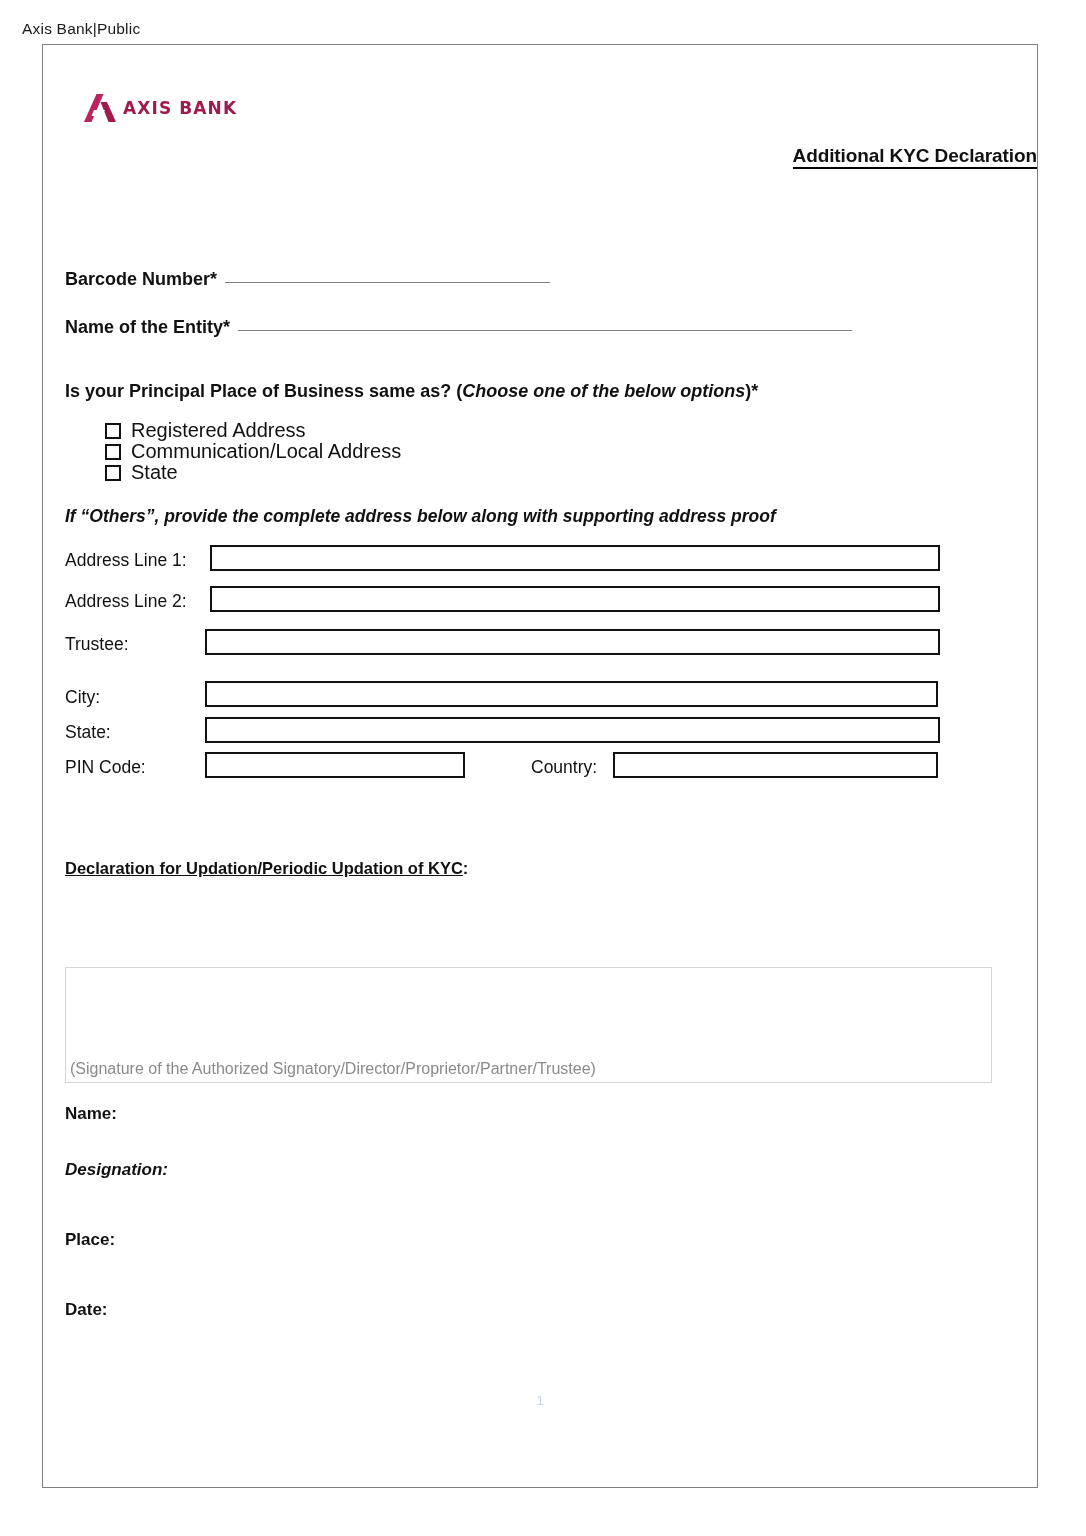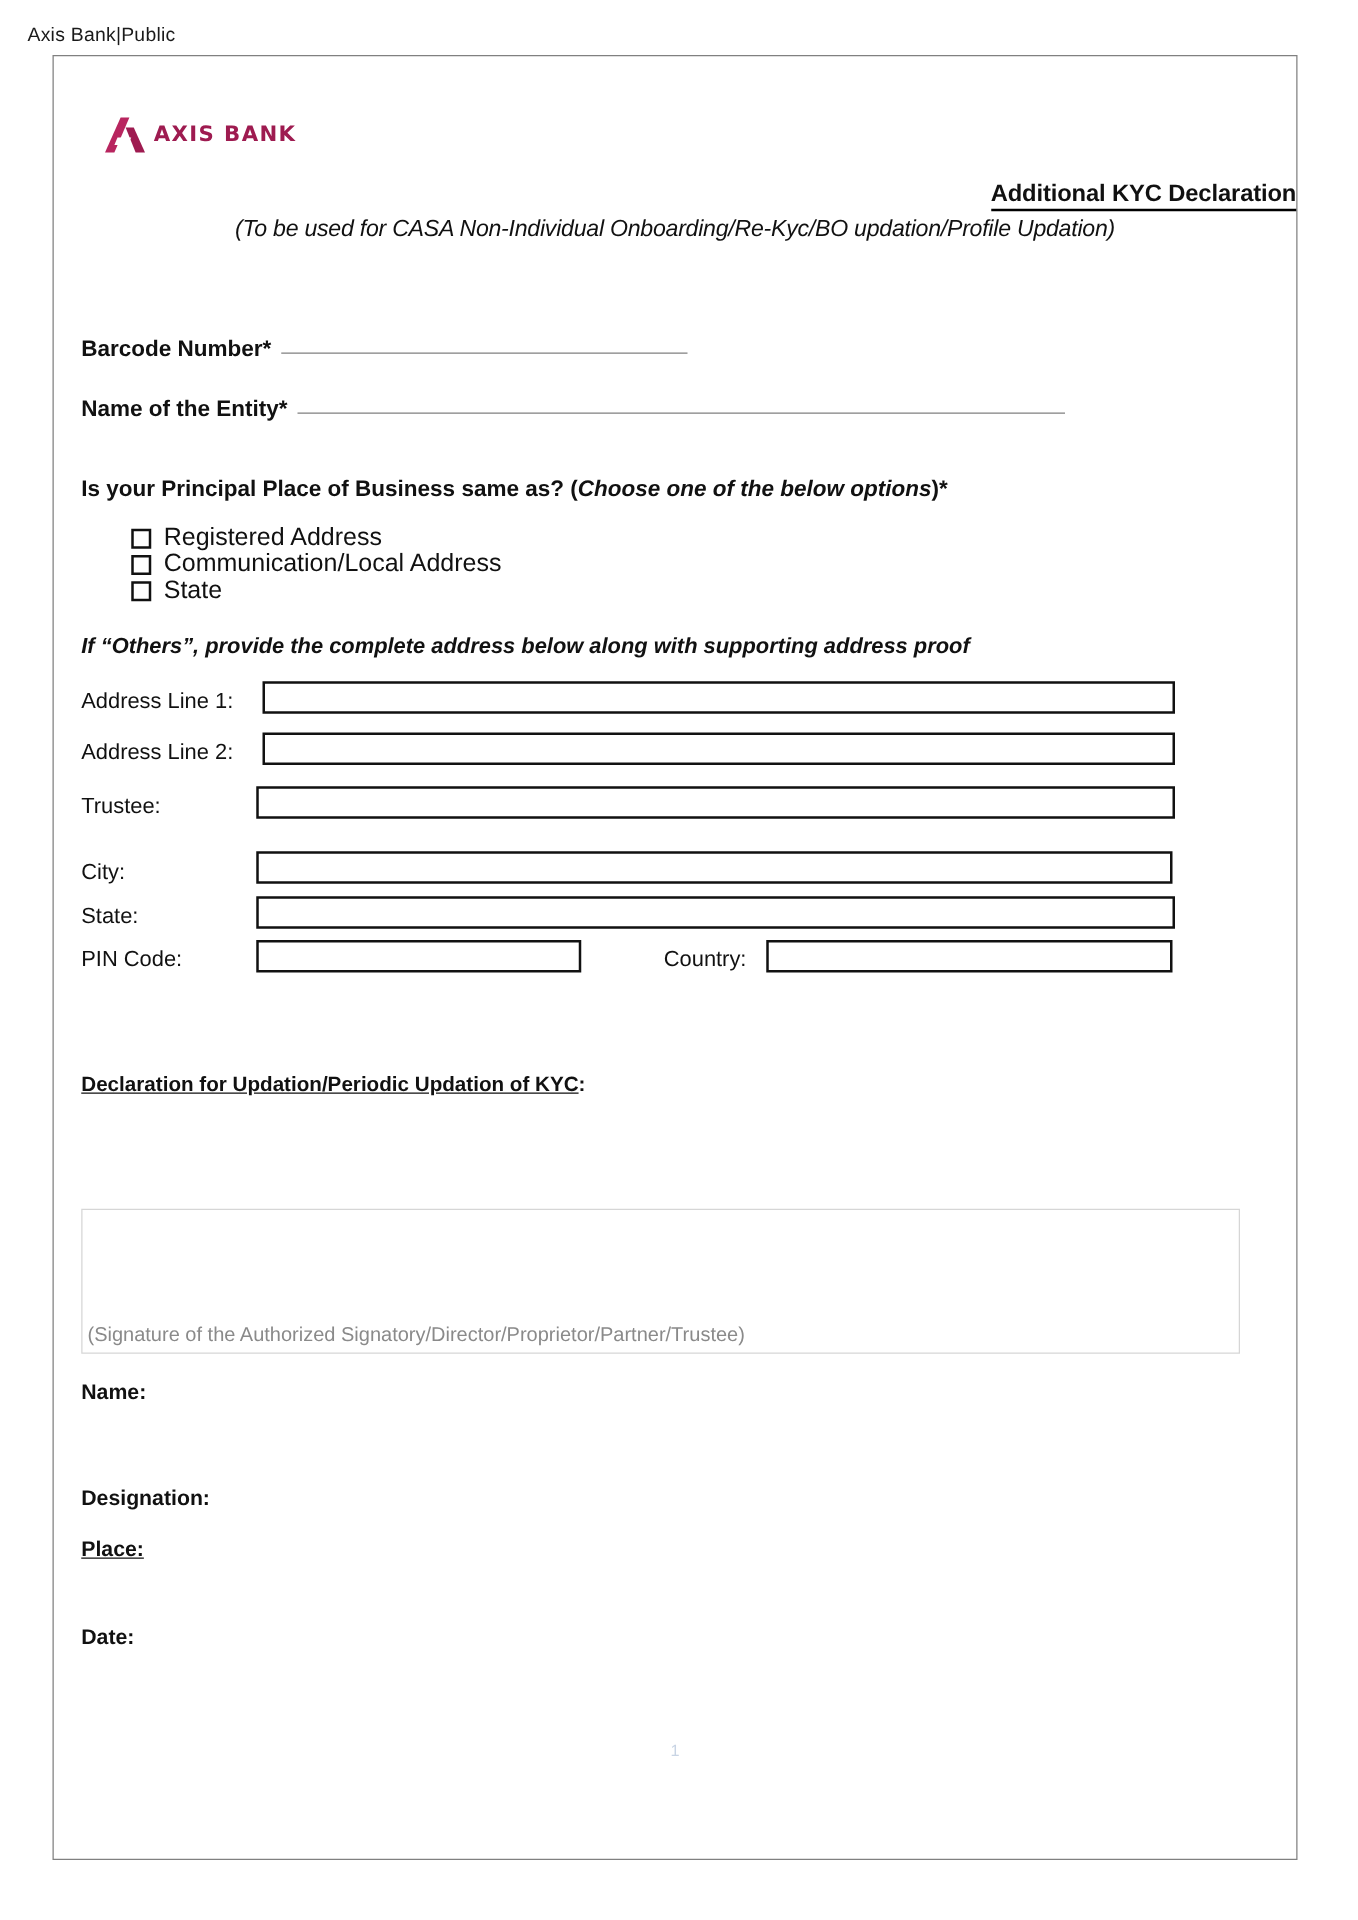--- a/index.html
+++ b/index.html
@@ -239,21 +239,20 @@
   <div class="logo">
     <svg class="logo-mark" viewBox="0 0 34 30" aria-hidden="true">
       <path d="M13.5 1 L20.5 1 L8.5 29 L1 29 Z" fill="#b8255f"></path>
       <path d="M17.5 9 L24 9 L33 29 L25.5 29 Z" fill="#9e1b50"></path>
       <path d="M11 17 L22 17 L19 23 L8.5 23 Z" fill="#ffffff"></path>
     </svg>
     <span class="logo-text">AXIS BANK</span>
   </div>
 
   <div class="doc-title"><span>Additional KYC Declaration</span></div>
-  <div class="doc-subtitle">(To be used for CASA Non-Individual Onboarding/Re-Kyc/BO updation/Profile Updation)</div>
 
   <div class="field-row" style="left:22px; top:272px;">
     <span class="lbl">Name of the Entity*</span>
     <span class="rule" style="width:614px;"></span>
   </div>
 
   <div class="field-row" style="left:22px; top:224px;">
     <span class="lbl">Barcode Number*</span>
     <span class="rule" style="width:325px;"></span>
   </div>
@@ -298,19 +297,19 @@
   <div class="addr-label" style="left:488px; top:712px;">Country:</div>
   <div class="addr-box" style="left:570px; top:707px; width:325px;"></div>
 
   <div class="decl-head"><u>Declaration for Updation/Periodic Updation of KYC</u><span>:</span></div>
 
   <div class="sig-box">
     <div class="sig-caption">(Signature of the Authorized Signatory/Director/Proprietor/Partner/Trustee)</div>
   </div>
 
   <div class="footer-field" style="top:1059px;">Name:</div>
-  <div class="footer-field" style="top:1144px;">Designation:</div>
-  <div class="footer-field" style="top:1185px;text-decoration:underline;">Place:</div>
+  <div class="footer-field" style="top:1115px;font-style:italic;">Designation:</div>
+  <div class="footer-field" style="top:1185px;">Place:</div>
   <div class="footer-field" style="top:1255px;">Date:</div>
 
   <div class="page-number">1</div>
 
 </div>
 
 </body></html>

